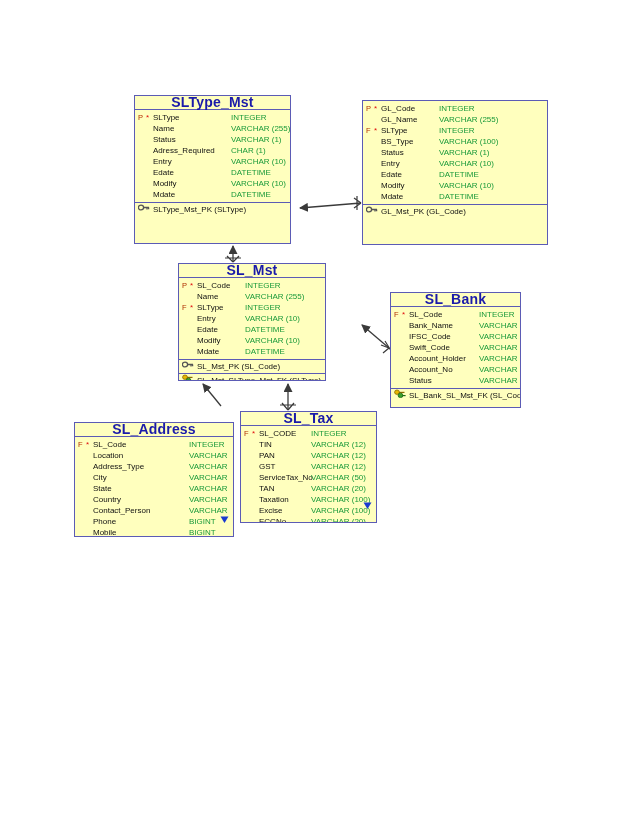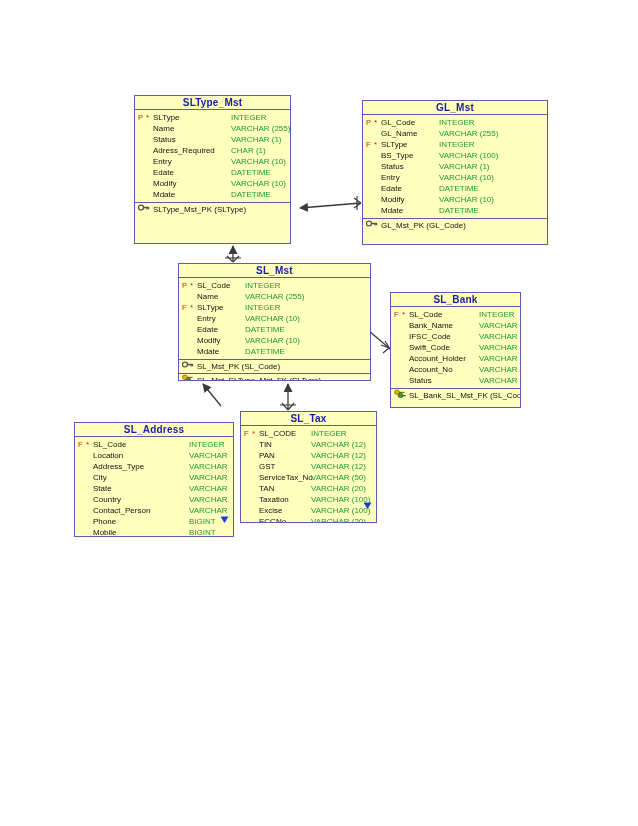--- a/index.html
+++ b/index.html
@@ -15,21 +15,21 @@
 
   .entity{
     position:absolute;
     background:#ffffbe;
     border:1px solid #5b5bb5;
     box-sizing:border-box;
     overflow:hidden;
   }
   .ent-title{
     text-align:center;
-    font-size:10px;
+    font-size:14px;
     font-weight:bold;
     color:#1a1aaa;
     line-height:11px;
     padding:1px 0 1px 0;
     border-bottom:1px solid #5b5bb5;
     letter-spacing:0.2px;
     white-space:nowrap;
   }
   .attrs{padding:2px 0 2px 0;border-bottom:1px solid #5b5bb5;}
   .attr{
@@ -149,21 +149,20 @@
       </div>
       <div class="keyrow">
         <span><svg class="kicon" viewBox="0 0 12 9" xmlns="http://www.w3.org/2000/svg">
             <ellipse cx="3" cy="4.5" rx="2.6" ry="2.4" fill="none" stroke="#555" stroke-width="1.3"></ellipse>
             <path d="M5.4,4.5 L11,4.5 M9,4.5 L9,6.6 M10.6,4.5 L10.6,6.2" stroke="#555" stroke-width="1.3" fill="none"></path>
           </svg></span>
         <span>SLType_Mst_PK (SLType)</span>
       </div>
     </div>
     <div class="entity" style="left: 362px; top: 100px; width: 186px; height: 145px;">
-      <div class="ent-title">GL_Mst</div>
       <div class="attrs">
         <div class="attr attr-row">
           <span class="kf">P</span>
           <span class="req">*</span>
           <span class="aname">GL_Code</span>
           <span class="atype" style="left: 76px;">INTEGER</span>
         </div>
         <div class="attr attr-row">
           <span class="kf"></span>
           <span class="req"></span>
@@ -214,21 +213,21 @@
         </div>
       </div>
       <div class="keyrow">
         <span><svg class="kicon" viewBox="0 0 12 9" xmlns="http://www.w3.org/2000/svg">
             <ellipse cx="3" cy="4.5" rx="2.6" ry="2.4" fill="none" stroke="#555" stroke-width="1.3"></ellipse>
             <path d="M5.4,4.5 L11,4.5 M9,4.5 L9,6.6 M10.6,4.5 L10.6,6.2" stroke="#555" stroke-width="1.3" fill="none"></path>
           </svg></span>
         <span>GL_Mst_PK (GL_Code)</span>
       </div>
     </div>
-    <div class="entity" style="left: 178px; top: 263px; width: 193px; height: 118px;">
+    <div class="entity" style="left: 178px; top: 263px; width: 148px; height: 118px;">
       <div class="ent-title">SL_Mst</div>
       <div class="attrs">
         <div class="attr attr-row">
           <span class="kf">P</span>
           <span class="req">*</span>
           <span class="aname">SL_Code</span>
           <span class="atype" style="left: 66px;">INTEGER</span>
         </div>
         <div class="attr attr-row">
           <span class="kf"></span>

